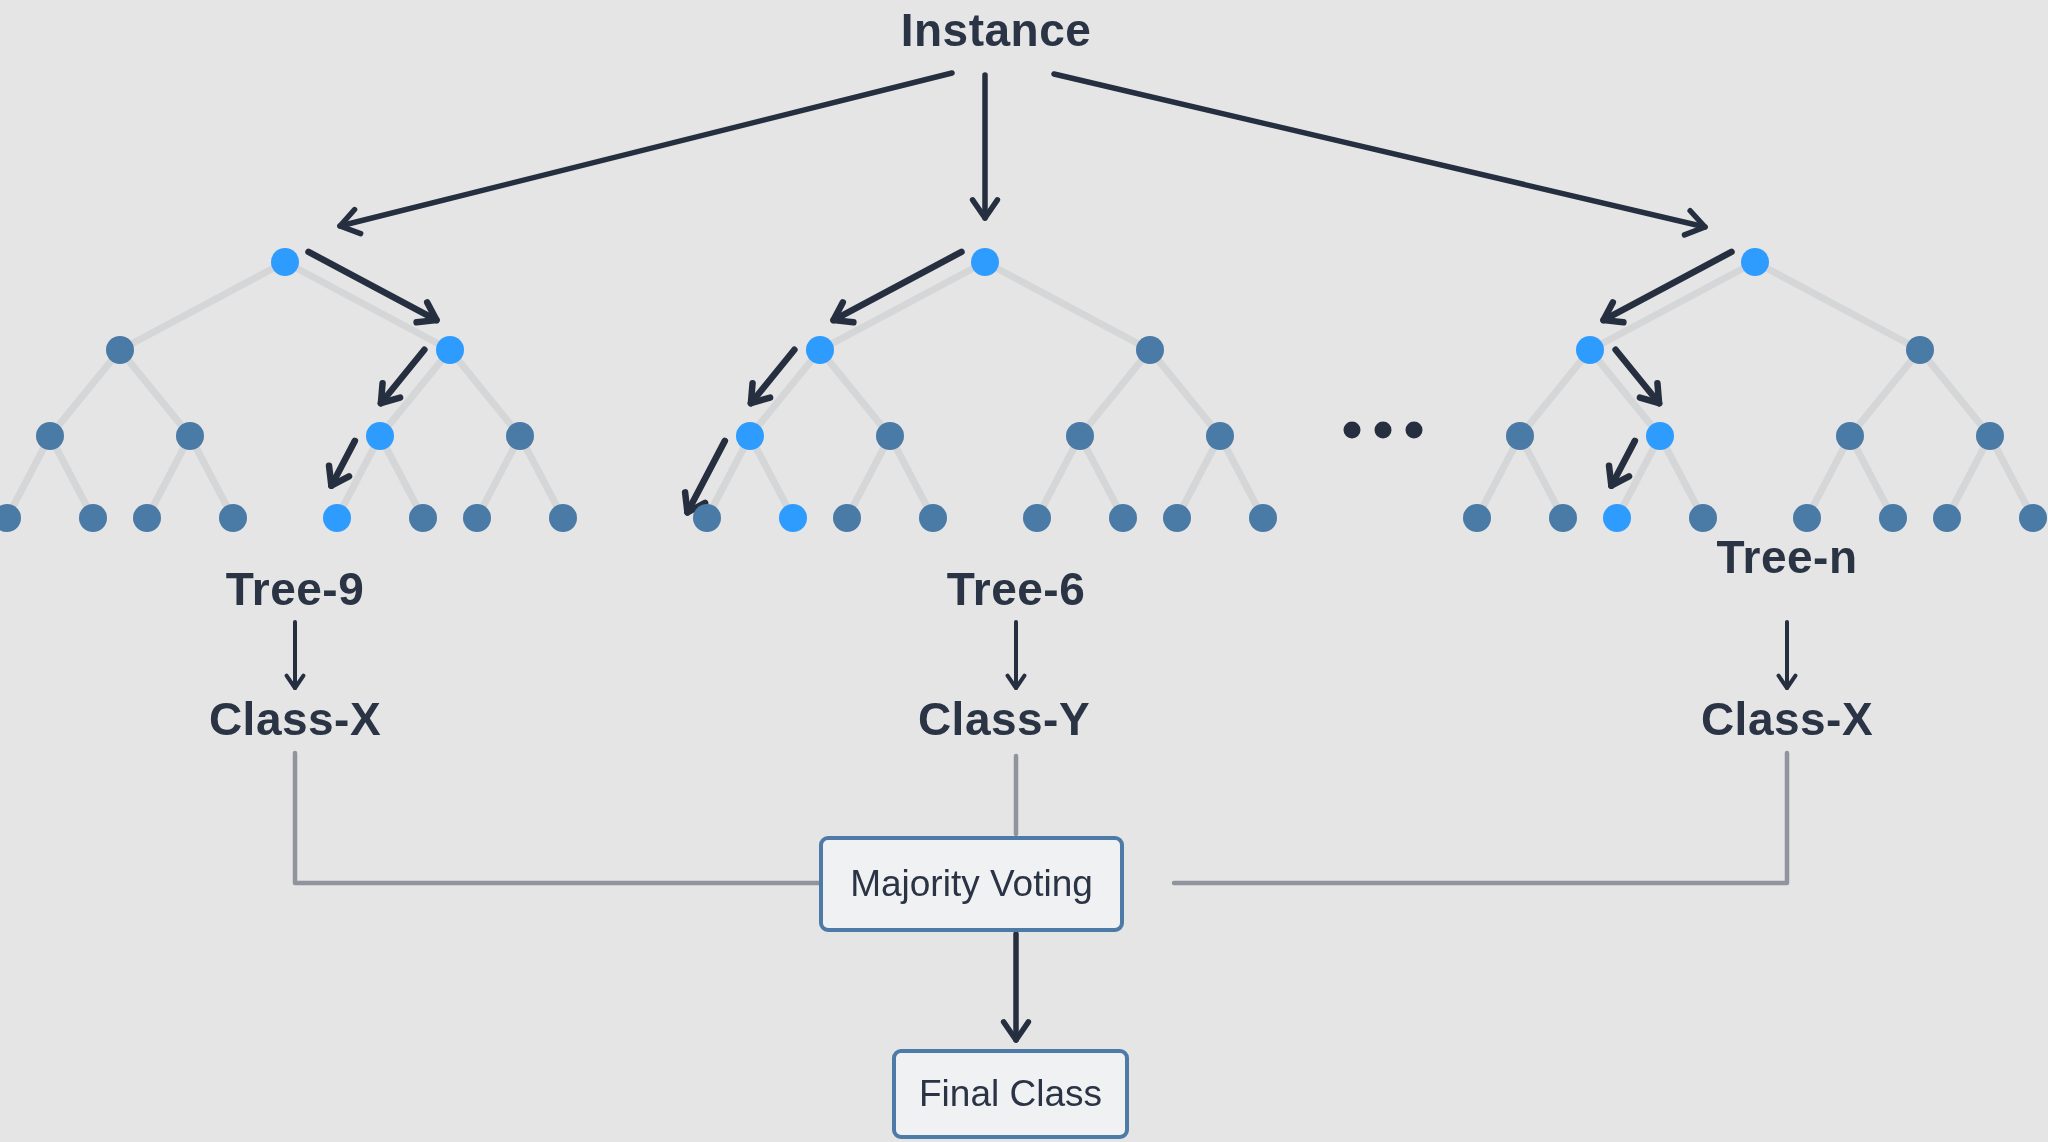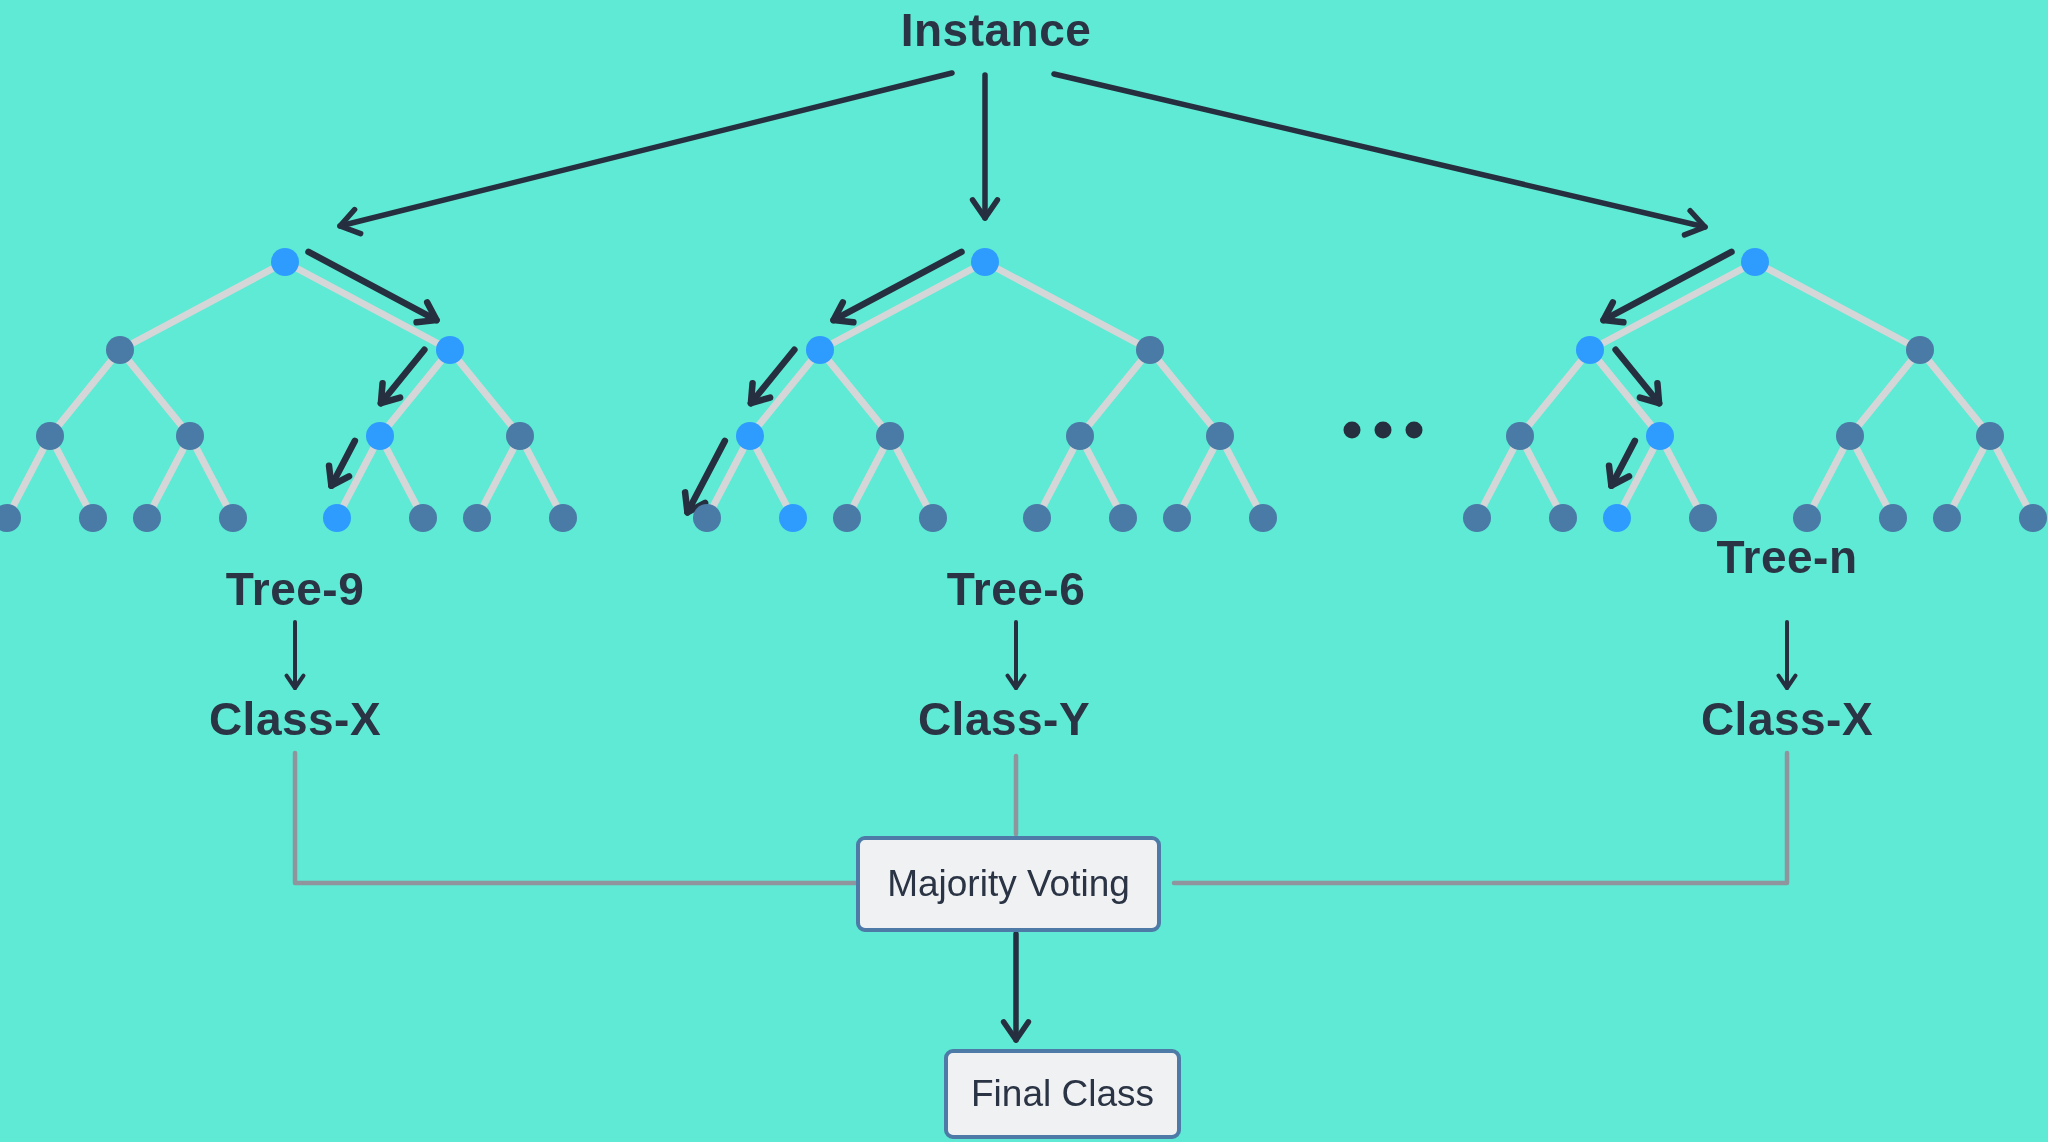--- a/index.html
+++ b/index.html
@@ -1,19 +1,19 @@
 <!DOCTYPE html>
 <html><head>
 <meta charset="utf-8">
 <style>
   html,body{margin:0;padding:0;background:#ffffff;}
   .stage{
     position:relative;
     width:2048px;height:1142px;
-    background:#5eead4;
+    background:#e5e5e5;
     font-family:"Liberation Sans", sans-serif;
     overflow:hidden;
   }
   .stage svg{position:absolute;left:0;top:0;}
   .lbl{
     position:absolute;
     transform:translate(-50%,-50%);
     font-weight:700;
     font-size:46px;
     letter-spacing:0.5px;
@@ -169,21 +169,21 @@
   <div class="lbl" id="instance-label" style="left: 996px; top: 30px; color: rgb(42, 52, 68);">Instance</div>
 
   <div class="lbl" id="tree-label-0" style="left: 295px; top: 589px; color: rgb(42, 52, 68);">Tree-9</div>
   <div class="lbl" id="tree-label-1" style="left: 1016px; top: 589px; color: rgb(42, 52, 68);">Tree-6</div>
   <div class="lbl" id="tree-label-2" style="left: 1787px; top: 557px; color: rgb(42, 52, 68);">Tree-n</div>
 
   <div class="lbl" id="class-label-0" style="left: 295px; top: 719px; color: rgb(42, 52, 68);">Class-X</div>
   <div class="lbl" id="class-label-1" style="left: 1004px; top: 719px; color: rgb(42, 52, 68);">Class-Y</div>
   <div class="lbl" id="class-label-2" style="left: 1787px; top: 719px; color: rgb(42, 52, 68);">Class-X</div>
 
-  <div class="flowbox" style="left: 856px; top: 836px; width: 305px; height: 96px; background: rgb(240, 241, 243); border-color: rgb(77, 122, 166); color: rgb(42, 52, 68);">
+  <div class="flowbox" style="left: 819px; top: 836px; width: 305px; height: 96px; background: rgb(240, 241, 243); border-color: rgb(77, 122, 166); color: rgb(42, 52, 68);">
     <span>Majority Voting</span>
   </div>
 
-  <div class="flowbox" style="left: 944px; top: 1049px; width: 237px; height: 90px; background: rgb(240, 241, 243); border-color: rgb(77, 122, 166); color: rgb(42, 52, 68);">
+  <div class="flowbox" style="left: 892px; top: 1049px; width: 237px; height: 90px; background: rgb(240, 241, 243); border-color: rgb(77, 122, 166); color: rgb(42, 52, 68);">
     <span>Final Class</span>
   </div>
 
 </div>
 
 </body></html>

